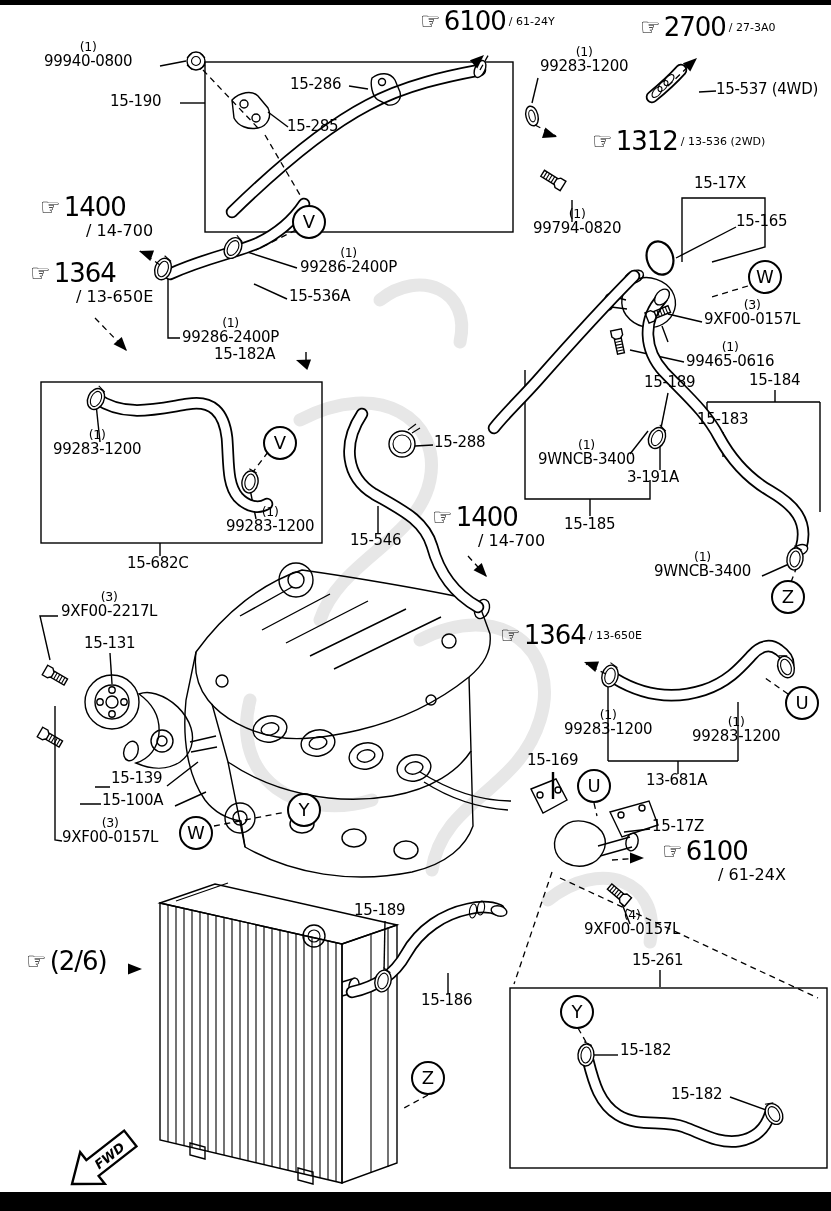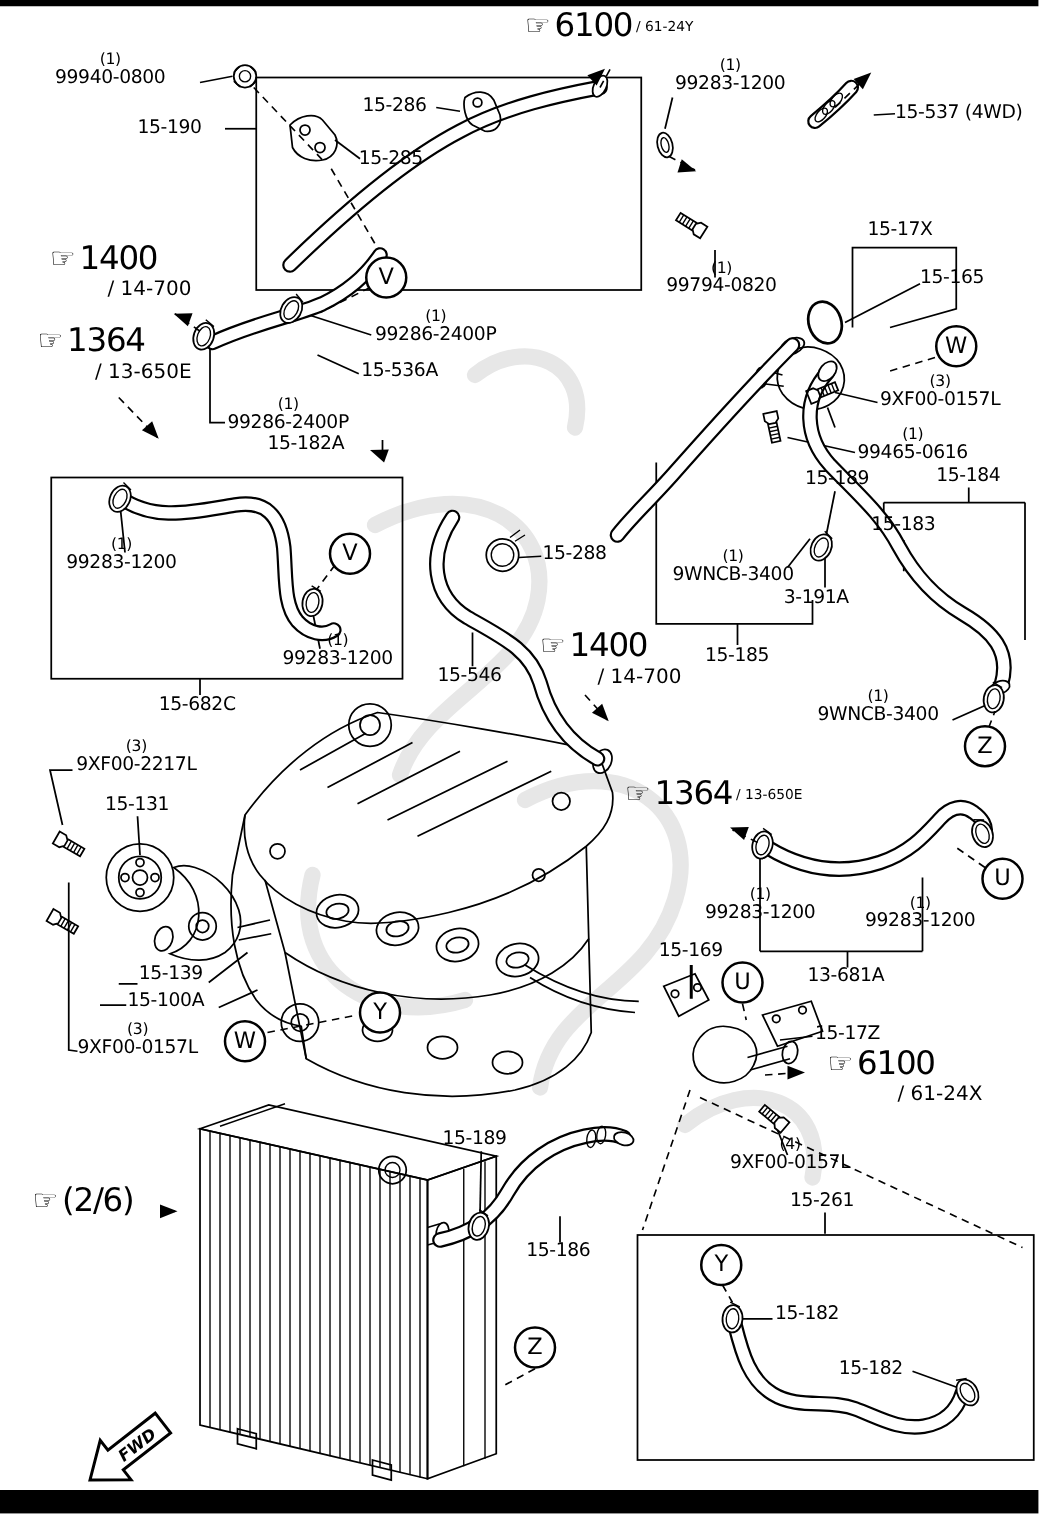--- a/index.html
+++ b/index.html
@@ -304,20 +304,34 @@
     <path class="ln" style="stroke-width:2.4" d="M0,0 L26,-20 L26,-10 L74,-10 L74,10 L26,10 L26,20 Z"></path>
     <text x="30" y="5.5" style="font:italic bold 13px 'DejaVu Sans',sans-serif;fill:#000">FWD</text>
   </g>
 </svg>
 
 <div class="callout" style="left:420px;top:8px">
   <div class="row">
         <span class="hand"></span>
         <span class="code">6100</span>
         <span class="ref">/ 61-24Y</span>
+      </div>
+</div>
+<div class="callout" style="left:640px;top:14px">
+  <div class="row">
+        <span class="hand"></span>
+        <span class="code">2700</span>
+        <span class="ref">/ 27-3A0</span>
+      </div>
+</div>
+<div class="callout" style="left:592px;top:128px">
+  <div class="row">
+        <span class="hand"></span>
+        <span class="code">1312</span>
+        <span class="ref">/ 13-536 (2WD)</span>
       </div>
 </div>
 <div class="callout two" style="left:40px;top:194px">
   <div class="row">
         <span class="hand"></span>
         <span class="code">1400</span>
       </div>
   <span class="ref2">/ 14-700</span>
 </div>
 <div class="callout two" style="left:30px;top:260px">

